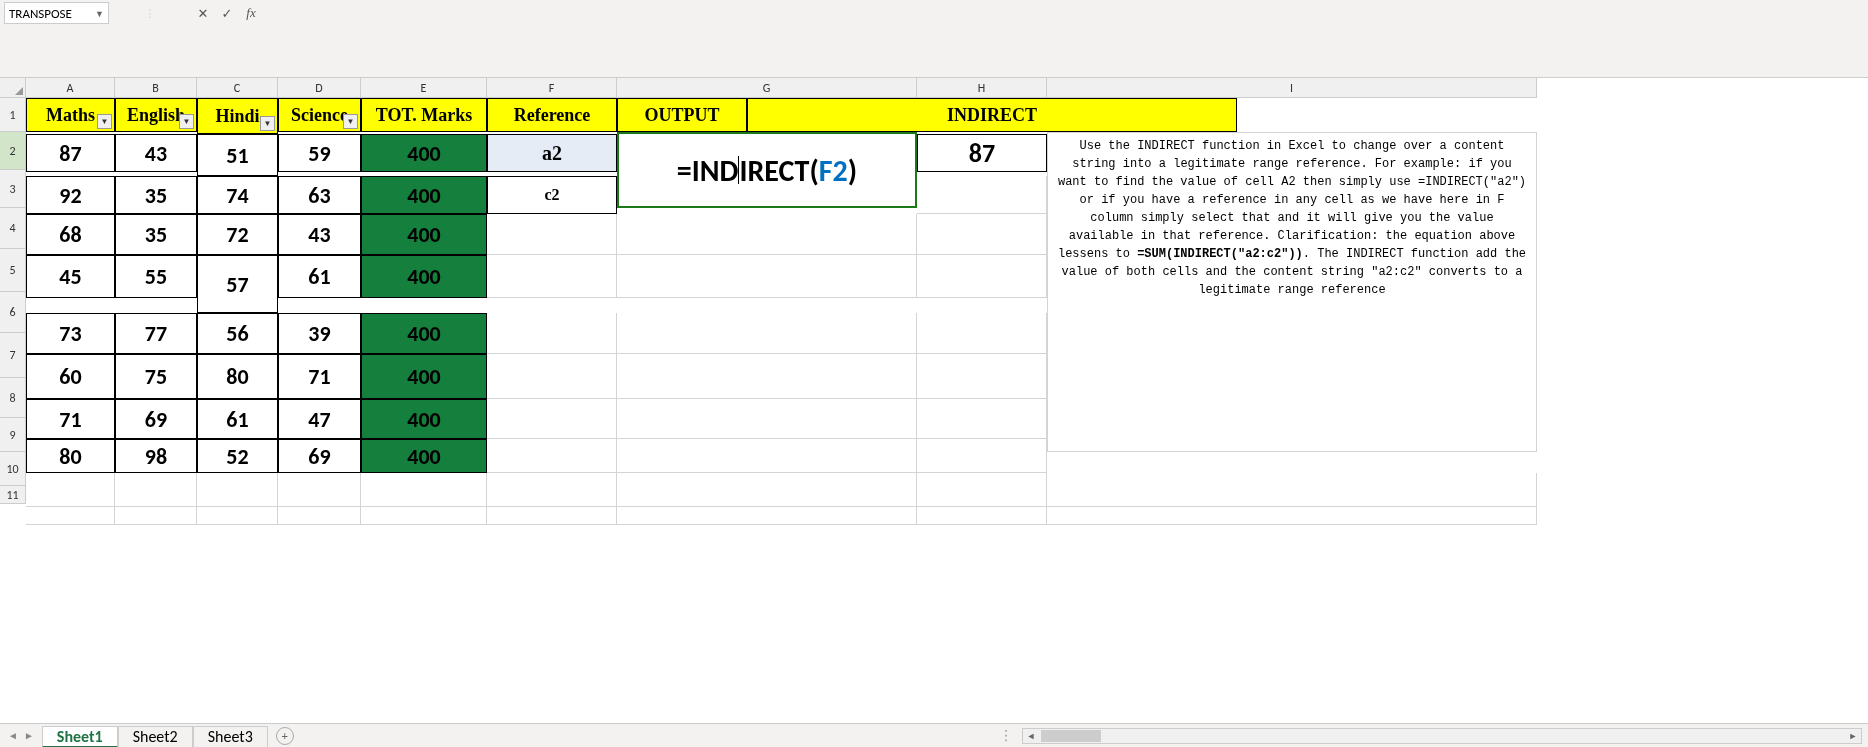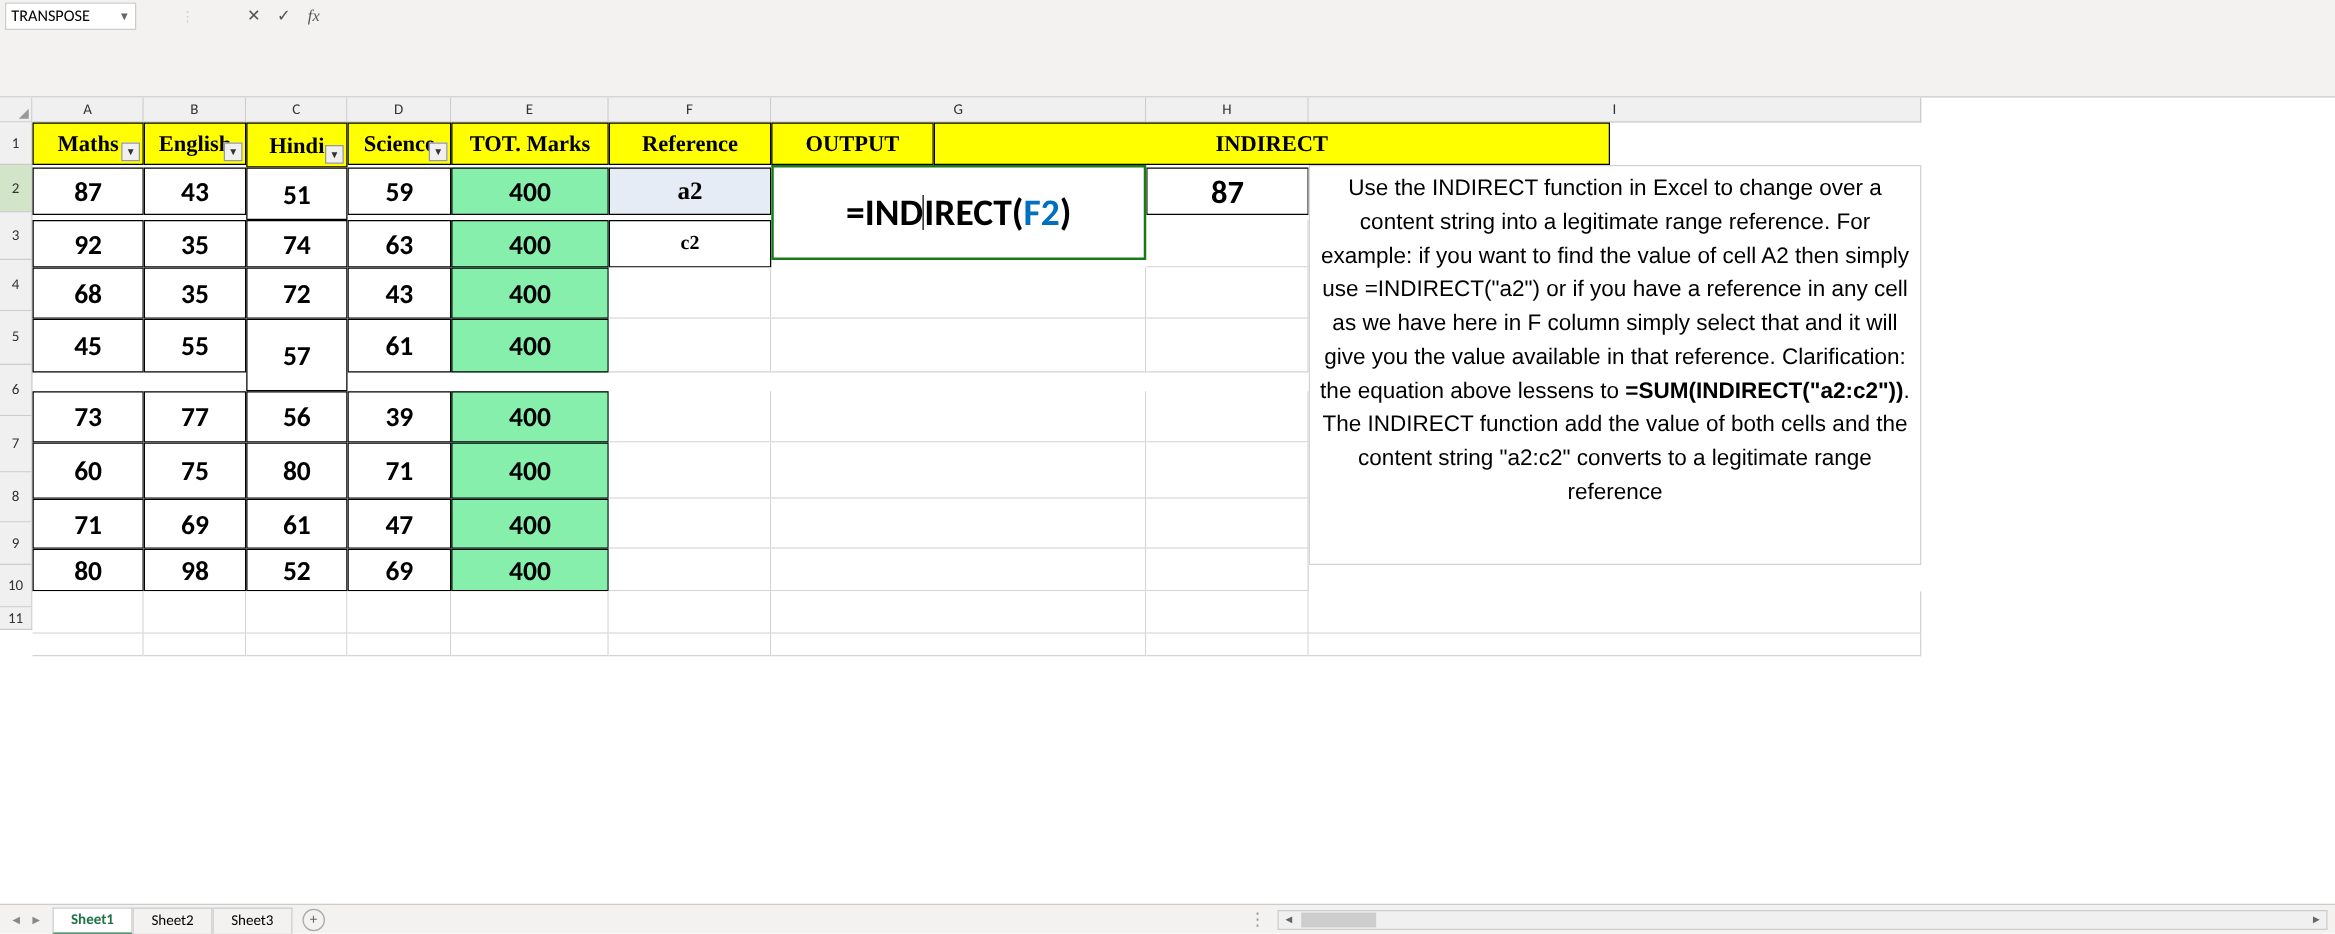--- a/index.html
+++ b/index.html
@@ -24,37 +24,37 @@
 .corner { position: absolute; left: 0; top: 0; width: 26px; height: 20px; background: #f0f0f0; border-right: 1px solid #ccc; border-bottom: 1px solid #ccc; }
 .corner::after { content: ''; position: absolute; right: 2px; bottom: 2px; width: 0; height: 0; border-left: 8px solid transparent; border-bottom: 8px solid #999; }
 .col-h { height: 20px; background: #f0f0f0; border-right: 1px solid #ccc; border-bottom: 1px solid #ccc; display: flex; align-items: center; justify-content: center; font-size: 12px; color: #333; }
 .row-h { width: 26px; background: #f0f0f0; border-right: 1px solid #ccc; border-bottom: 1px solid #ccc; display: flex; align-items: center; justify-content: center; font-size: 12px; color: #333; }
 .row-h.active { background: #d3e5c8; }
 .cells { position: absolute; left: 26px; top: 20px; }
 .row { display: flex; }
 .cell { border-right: 1px solid #d4d4d4; border-bottom: 1px solid #d4d4d4; display: flex; align-items: center; justify-content: center; font-size: 22px; font-weight: bold; background: #fff; overflow: hidden; }
 .hdr-yellow { background: #ffff00; font-family: 'Comic Sans MS', cursive; font-size: 18px; font-weight: bold; border: 1px solid #000; position: relative; }
 .hdr-green { background: #6fc33b; font-family: 'Comic Sans MS', cursive; font-size: 18px; font-weight: bold; border: 1px solid #000; }
-.tot-cell { background: #86efac; border: 1px solid #000; }
+.tot-cell { background: #15803d; border: 1px solid #000; }
 .data-cell { border: 1px solid #000; }
 .ref-cell { background: #e6ecf5; border: 1px solid #000; font-family: 'Comic Sans MS', cursive; font-size: 20px; font-weight: bold; }
 .ref-cell2 { border: 1px solid #000; font-family: 'Comic Sans MS', cursive; font-size: 16px; font-weight: bold; }
 .formula-cell { border: 2px solid #1a7a1a; font-size: 30px; font-weight: bold; position: relative; background: #fff; }
 .formula-cell .f2ref { color: #0070c0; }
 .output-cell { border: 1px solid #000; font-size: 26px; font-weight: bold; }
-.desc-cell { border: 1px solid #d4d4d4; font-family: Liberation Sans, sans-serif; font-size: 18px; font-weight: normal; text-align: center; padding: 4px 8px; line-height: 1.5; display: block; }
+.desc-cell { border: 1px solid #d4d4d4; font-family: Liberation Mono, monospace; font-size: 12px; font-weight: normal; text-align: center; padding: 4px 8px; line-height: 1.5; display: block; }
 .desc-cell b { font-weight: bold; }
 .filter-arrow { position: absolute; right: 2px; bottom: 2px; width: 15px; height: 15px; border: 1px solid #999; background: #f0f0f0; display: flex; align-items: center; justify-content: center; font-size: 8px; color: #333; }
 .text-cursor { display: inline-block; width: 1px; height: 28px; background: #000; vertical-align: middle; margin: 0 0px; }
 
 
 .sheet-tabs { position: absolute; left: 0; bottom: 0; right: 0; height: 24px; border-top: 1px solid #ccc; background: #f3f2f1; display: flex; align-items: center; }
 .tab-nav { display: flex; padding: 0 8px; gap: 6px; color: #888; }
 .tab-nav span { font-size: 10px; }
-.tab { padding: 3px 14px; border: 1px solid #ccc; background: #f3f2f1; font-size: 12px; height: 22px; display: flex; align-items: center; margin-top: 2px; }
+.tab { padding: 3px 14px; border: 1px solid #ccc; background: #f3f2f1; font-size: 16px; height: 22px; display: flex; align-items: center; margin-top: 2px; }
 .tab.active { background: #fff; border-bottom: 2px solid #217346; font-weight: bold; color: #217346; }
 .add-sheet { margin-left: 8px; width: 18px; height: 18px; border: 1px solid #aaa; border-radius: 50%; display: flex; align-items: center; justify-content: center; font-size: 12px; color: #666; }
 .scroll-area { flex: 1; display: flex; align-items: center; justify-content: flex-end; padding-right: 6px; }
 .hscroll { width: 840px; height: 16px; background: #f0f0f0; border: 1px solid #ccc; display: flex; align-items: center; }
 .hscroll-thumb { width: 60px; height: 12px; background: #cdcdcd; margin-left: 2px; }
 .hscroll-btn { width: 16px; height: 14px; display: flex; align-items: center; justify-content: center; color: #666; font-size: 9px; }
 .dots { color: #999; font-size: 14px; letter-spacing: 1px; margin-right: 8px; }
 </style>
 </head>
 <body>
@@ -102,21 +102,21 @@
     </div>
   <div class="cells" id="cells">
       <div class="row">
         <div class="cell hdr-yellow" style="width: 89px; height: 34px;">Maths<div class="filter-arrow">▼</div></div>
         <div class="cell hdr-yellow" style="width: 82px; height: 34px;">English<div class="filter-arrow">▼</div></div>
         <div class="cell hdr-yellow" style="width: 81px; height: 36px;">Hindi<div class="filter-arrow">▼</div></div>
         <div class="cell hdr-yellow" style="width: 83px; height: 34px;">Science<div class="filter-arrow">▼</div></div>
         <div class="cell hdr-yellow" style="width: 126px; height: 34px;">TOT. Marks</div>
         <div class="cell hdr-yellow" style="width: 130px; height: 34px;">Reference</div>
         <div class="cell hdr-yellow" style="width: 130px; height: 34px;">OUTPUT</div>
-        <div class="cell hdr-yellow" style="width: 541px; height: 34px;">INDIRECT</div>
+        <div class="cell hdr-yellow" style="width: 490px; height: 34px;">INDIRECT</div>
       </div>
       <div class="row">
         <div class="cell data-cell" style="width: 89px; height: 38px;">87</div>
         <div class="cell data-cell" style="width: 82px; height: 38px;">43</div>
         <div class="cell data-cell" style="width: 81px; height: 42px;">51</div>
         <div class="cell data-cell" style="width: 83px; height: 38px;">59</div>
         <div class="cell tot-cell" style="width: 126px; height: 38px;">400</div>
         <div class="cell ref-cell" style="width: 130px; height: 38px;">a2</div>
         <div class="cell " style="width: 300px; height: 38px; border: none; background: transparent;"></div>
         <div class="cell output-cell" style="width: 130px; height: 38px;">87</div>

